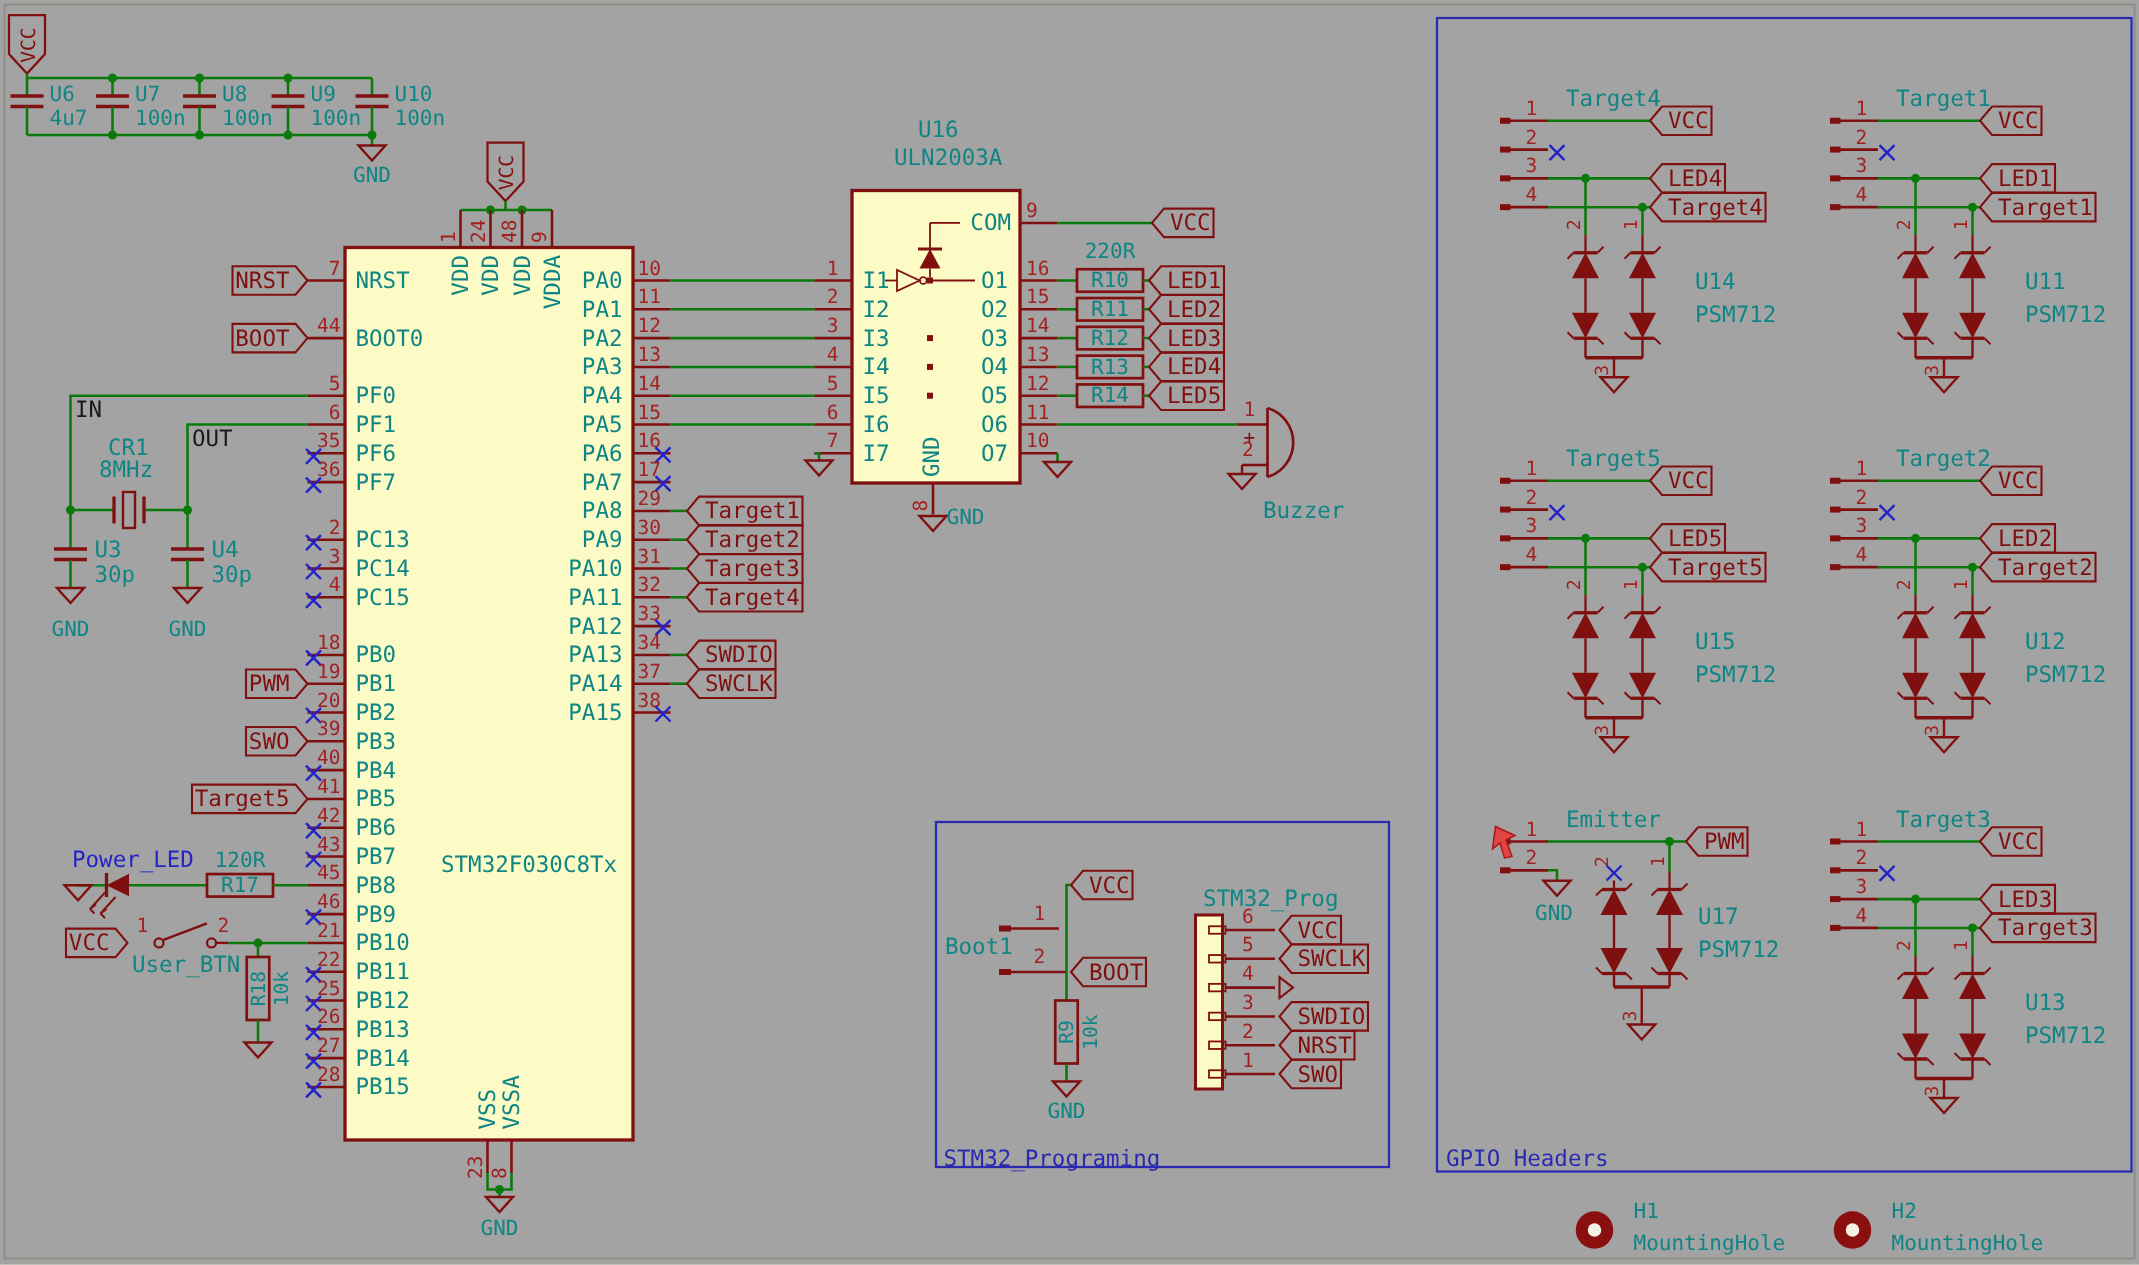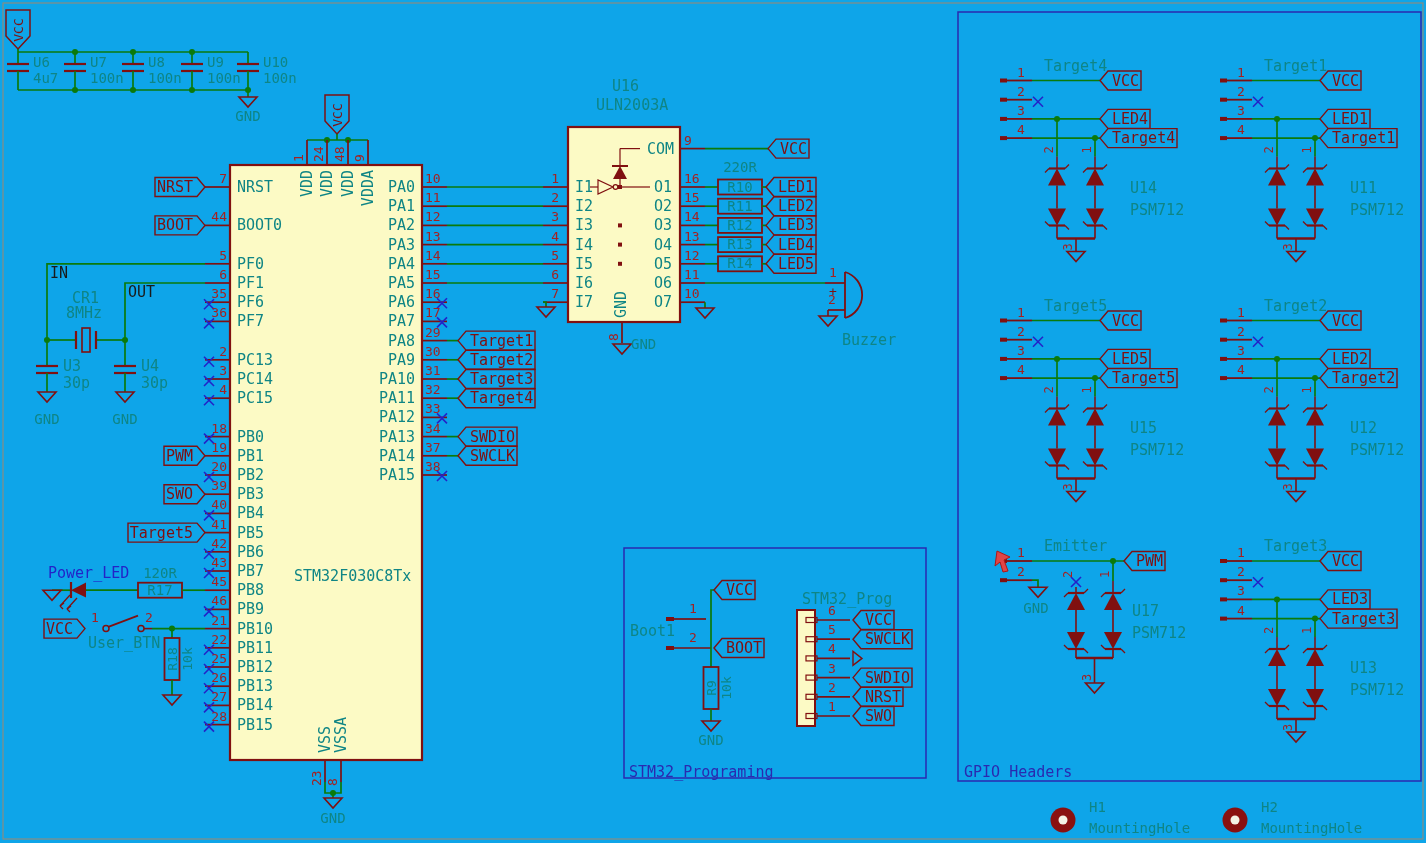--- a/index.html
+++ b/index.html
@@ -1,16 +1,16 @@
 <!DOCTYPE html>
 <html><head>
 <meta charset="utf-8">
 <style>
   html,body{margin:0;padding:0;background:#d8d5cc;}
-  #canvas{position:relative;width:1426px;height:843px;background:#0ea5e9;overflow:hidden;}
+  #canvas{position:relative;width:1426px;height:843px;background:#a3a3a3;overflow:hidden;}
   svg{position:absolute;left:0;top:0;}
   svg text{font-family:"DejaVu Sans Mono","Liberation Mono",monospace;}
   .bluetext{fill:#2A2AB0;font-size:15px;}
 </style>
 </head>
 <body>
 
 <div id="canvas">
   <svg id="schematic" width="1426" height="843" viewBox="0 0 1426 843">
     <g id="render-root">

